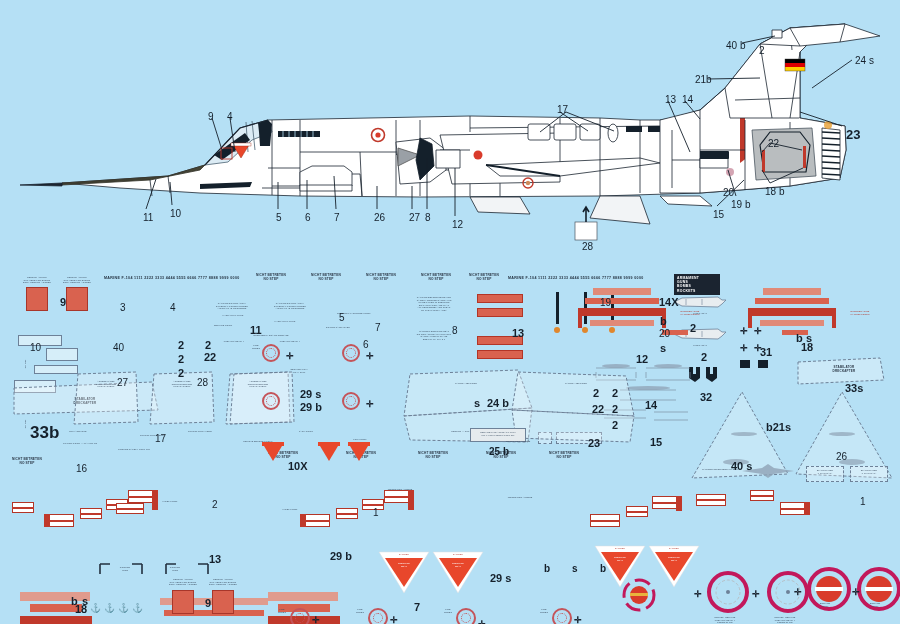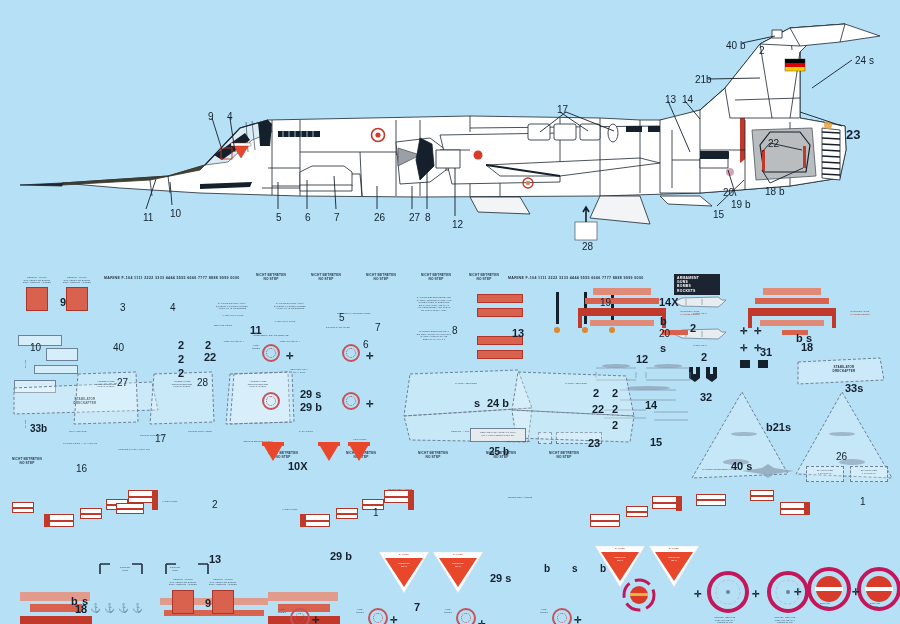--- a/index.html
+++ b/index.html
@@ -848,21 +848,21 @@
         <div class="num bold" style="left: 650px; top: 185px; font-size: 11px;">15</div>
         <div class="num bold" style="left: 588px; top: 186px; font-size: 11px;">23</div>
         <div class="num bold" style="left: 593px; top: 136px; font-size: 11px;">2</div>
         <div class="num bold" style="left: 612px; top: 136px; font-size: 11px;">2</div>
         <div class="num bold" style="left: 592px; top: 152px; font-size: 11px;">22</div>
         <div class="num bold" style="left: 612px; top: 152px; font-size: 11px;">2</div>
         <div class="num bold" style="left: 612px; top: 168px; font-size: 11px;">2</div>
         <div class="num bold" style="left: 766px; top: 170px; font-size: 11px;">b21s</div>
         <div class="num" style="left: 117px; top: 126px;">27</div>
         <div class="num" style="left: 197px; top: 126px;">28</div>
-        <div class="num bold" style="left: 30px; top: 172px; font-size: 10px;">33b</div>
+        <div class="num bold" style="left: 30px; top: 172px; font-size: 17px;">33b</div>
         <div class="num" style="left: 155px; top: 182px;">17</div>
         <div class="num" style="left: 76px; top: 212px;">16</div>
         <div class="num" style="left: 212px; top: 248px;">2</div>
         <div class="num bold" style="left: 178px; top: 88px; font-size: 11px;">2</div>
         <div class="num bold" style="left: 205px; top: 88px; font-size: 11px;">2</div>
         <div class="num bold" style="left: 178px; top: 102px; font-size: 11px;">2</div>
         <div class="num bold" style="left: 204px; top: 100px; font-size: 11px;">22</div>
         <div class="num bold" style="left: 178px; top: 116px; font-size: 11px;">2</div>
         <div class="num bold" style="left: 300px; top: 137px; font-size: 11px;">29 s</div>
         <div class="num bold" style="left: 300px; top: 150px; font-size: 11px;">29 b</div>

